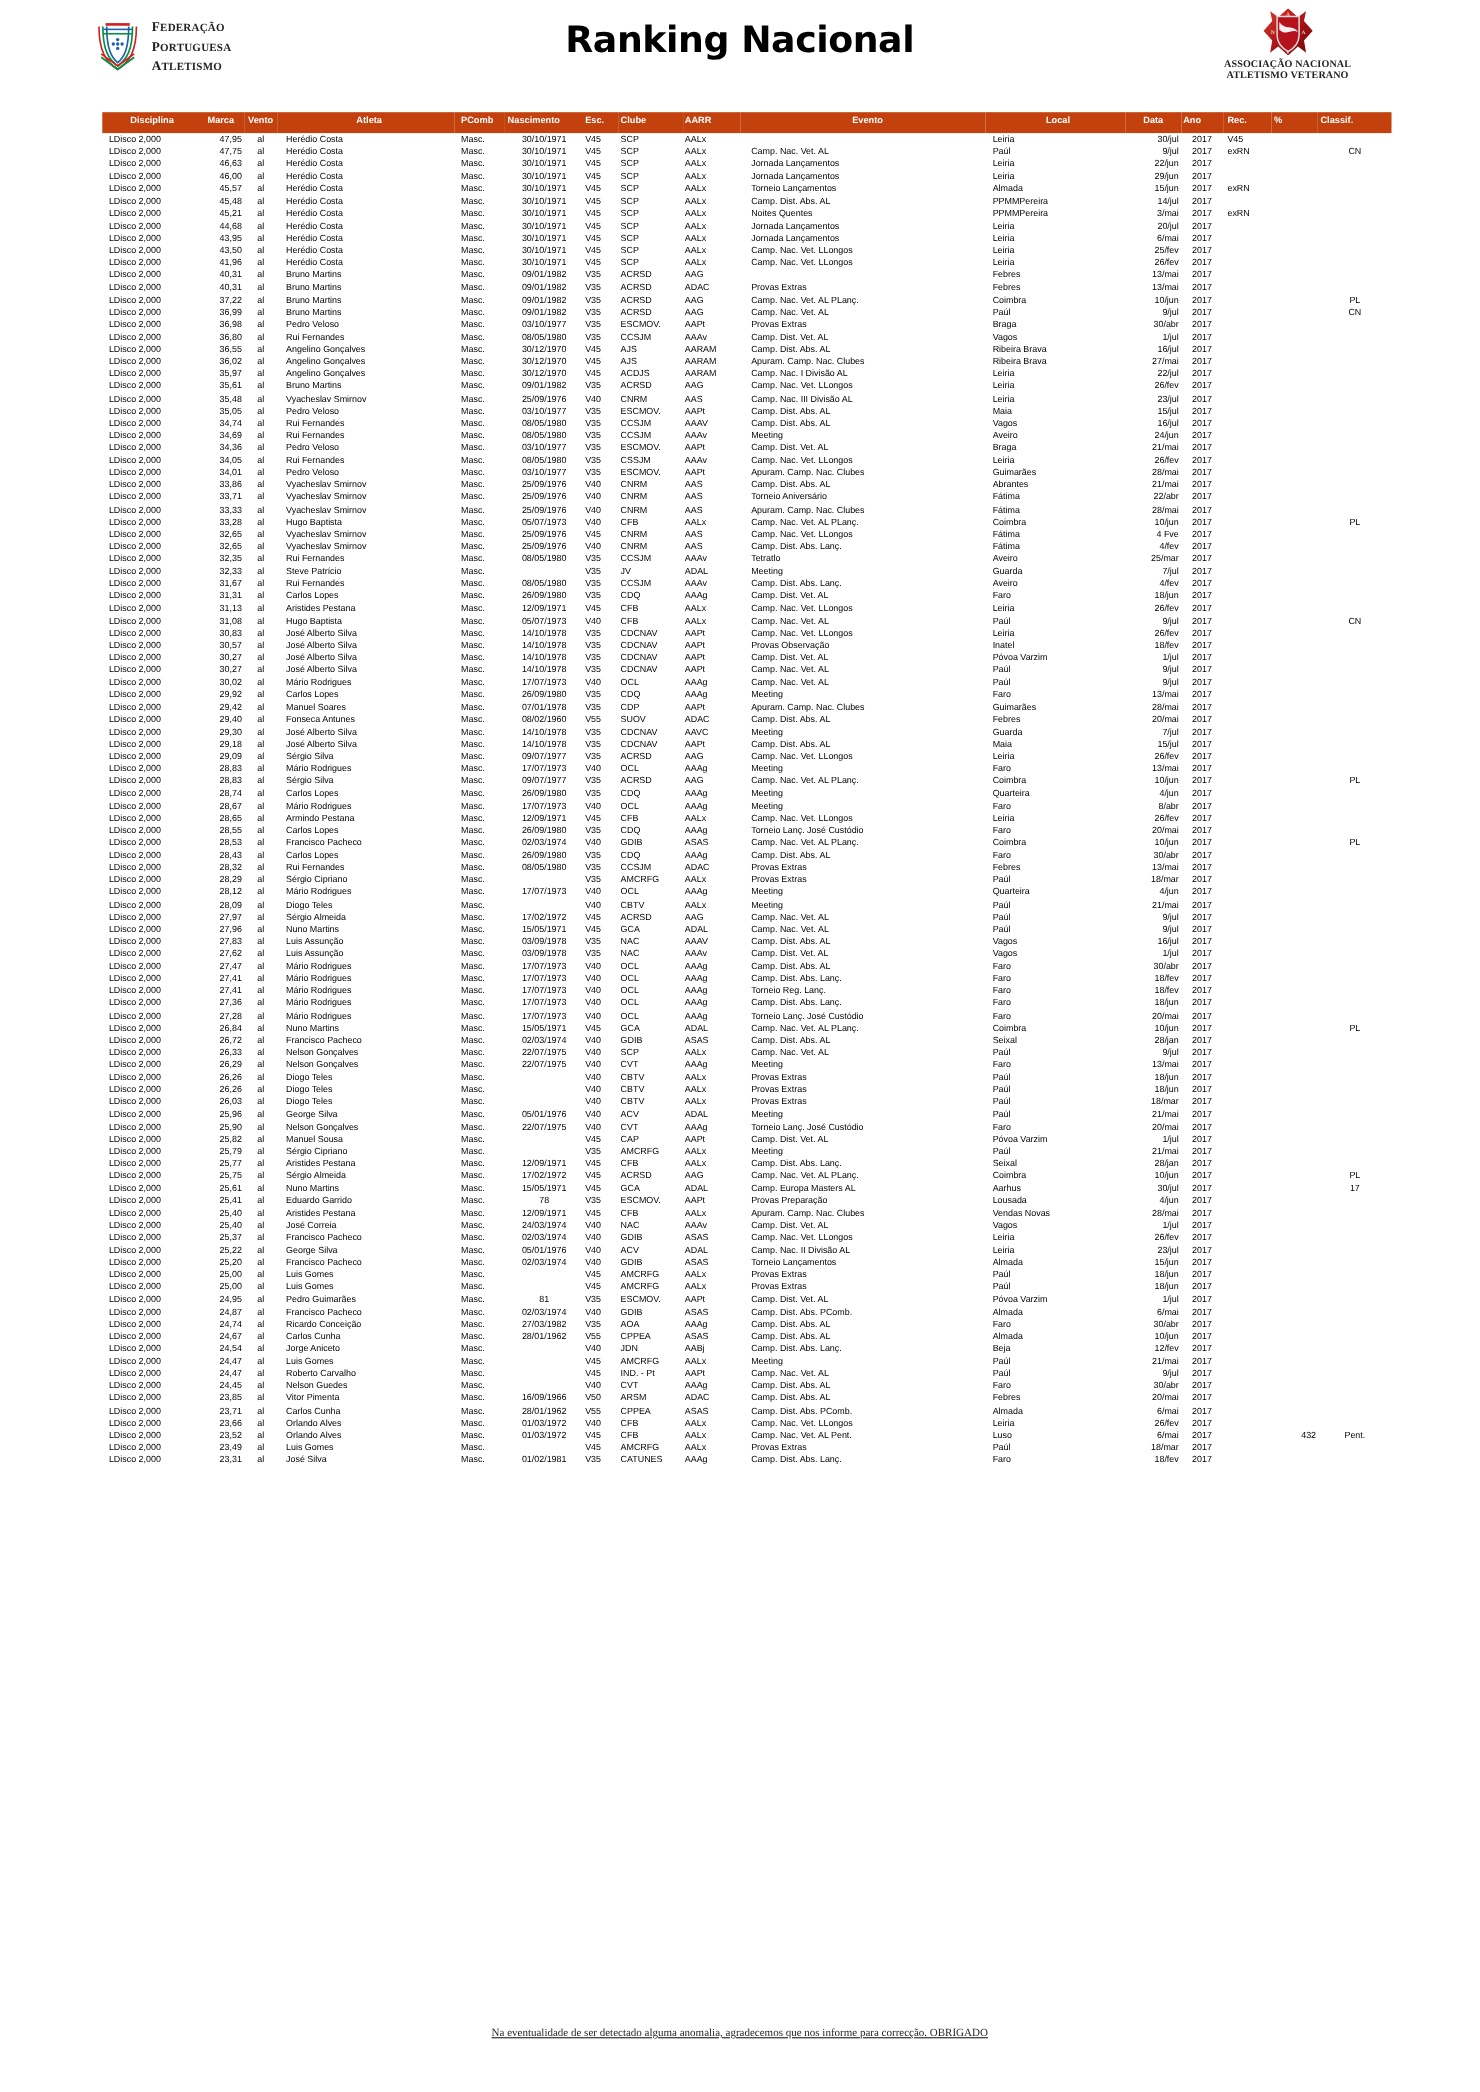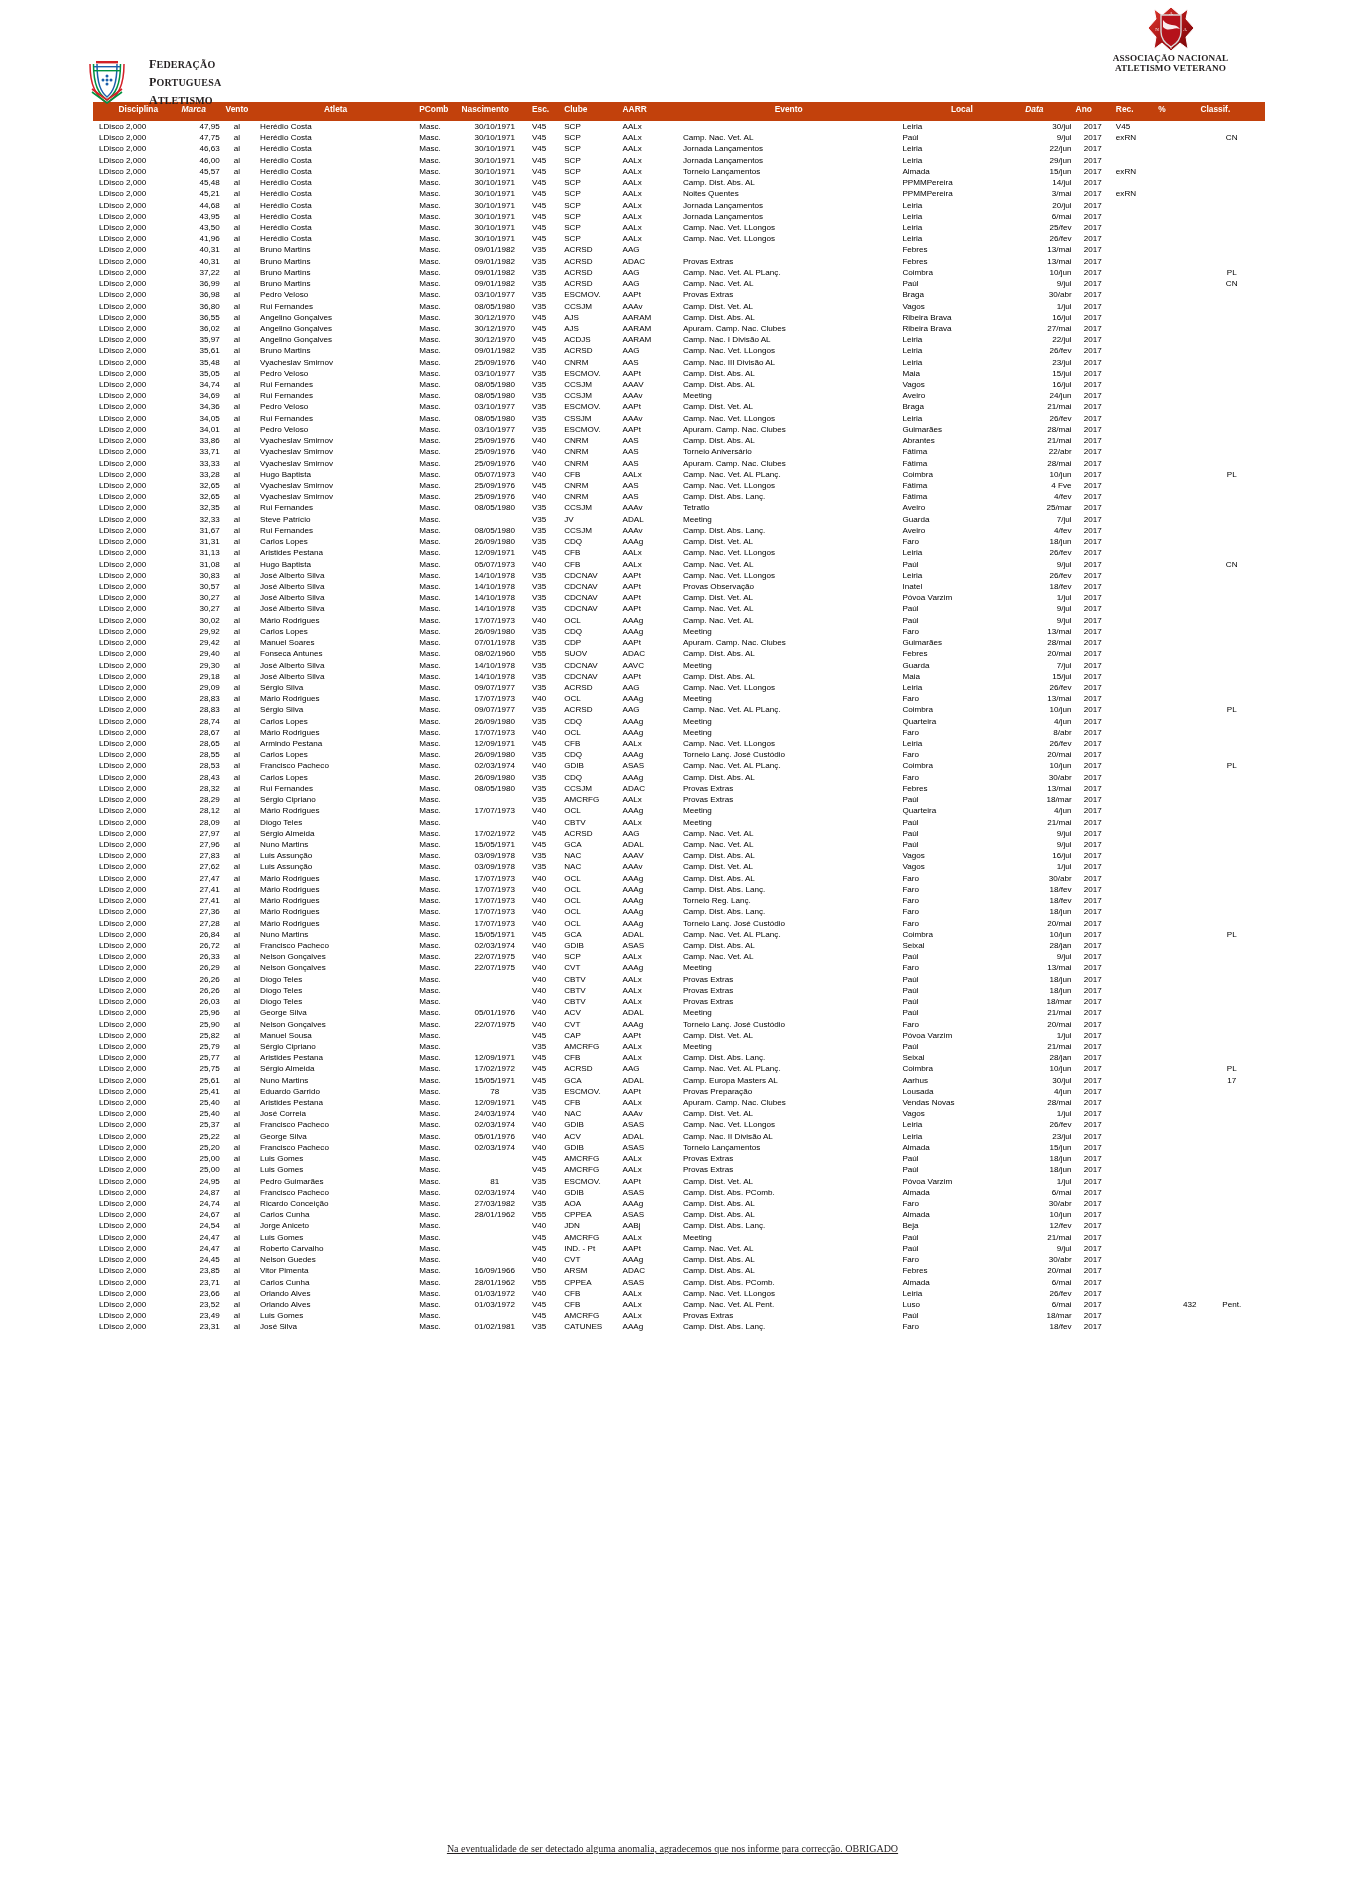--- a/index.html
+++ b/index.html
@@ -23,22 +23,21 @@
     height: 78px;
     padding: 24px 0 0 0;
   }
 
   .fpa-logo-block {
     position: absolute;
     left: 86px;
     top: 14px;
     display: flex;
     align-items: center;
-    gap: 21px;
-    margin-top: 40px;
+    gap: 10px;
   }
   .fpa-shield {
     width: 42px;
     height: 50px;
     flex: none;
   }
   .fpa-wordmark {
     display: flex;
     flex-direction: column;
     line-height: 1.02;
@@ -135,21 +134,21 @@
   .c-ano        { width: 34px;  text-align: center; }
   .c-rec        { width: 38px;  text-align: left;   padding-left: 4px !important; }
   .c-pct        { width: 38px;  text-align: right; }
   .c-classif    { width: 62px;  text-align: center; }
 
   thead .c-disciplina,
   thead .c-atleta,
   thead .c-evento,
   thead .c-local   { text-align: center; }
   thead .c-marca,
-  thead .c-data    { text-align: left; font-style: italic; }
+  thead .c-data    { text-align: center; }
   thead .c-sexo,
   thead .c-esc,
   thead .c-clube,
   thead .c-aarr,
   thead .c-rec     { text-align: left; }
   thead .c-nasc,
   thead .c-ano,
   thead .c-pct,
   thead .c-classif { text-align: left; }
 
@@ -191,20 +190,21 @@
       <path d="M6 33 L21 44 L36 33" stroke="#d32027" stroke-width="1.6" fill="none"></path>
       <path d="M6 36 L21 47 L36 36" stroke="#00923f" stroke-width="1.6" fill="none"></path>
     </svg>
     <div class="fpa-wordmark">
       <span>Federação</span>
       <span>Portuguesa</span>
       <span>Atletismo</span>
     </div>
   </div>
 
+  <div class="doc-title">Ranking Nacional</div>
 
   <div class="anav-block">
     <svg class="anav-cross" viewBox="0 0 48 46">
       <defs>
         <linearGradient id="gr" x1="0" y1="0" x2="1" y2="1">
           <stop offset="0%" stop-color="#e23b30"></stop>
           <stop offset="60%" stop-color="#a10f12"></stop>
           <stop offset="100%" stop-color="#6d0709"></stop>
         </linearGradient>
       </defs>

